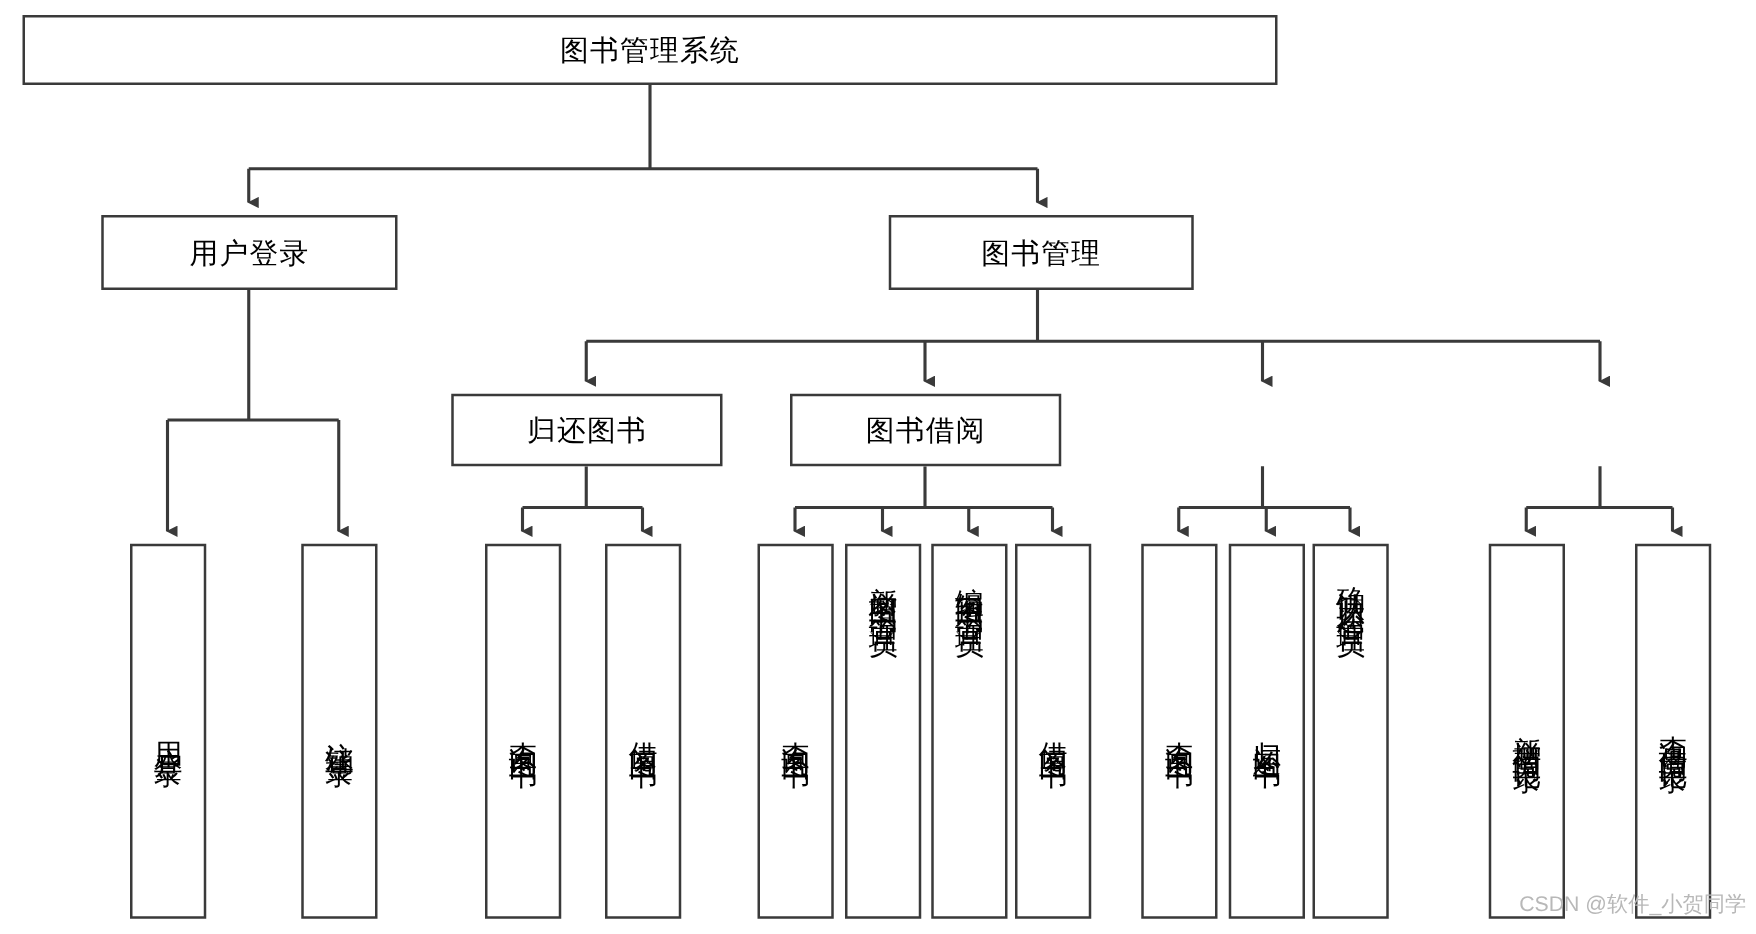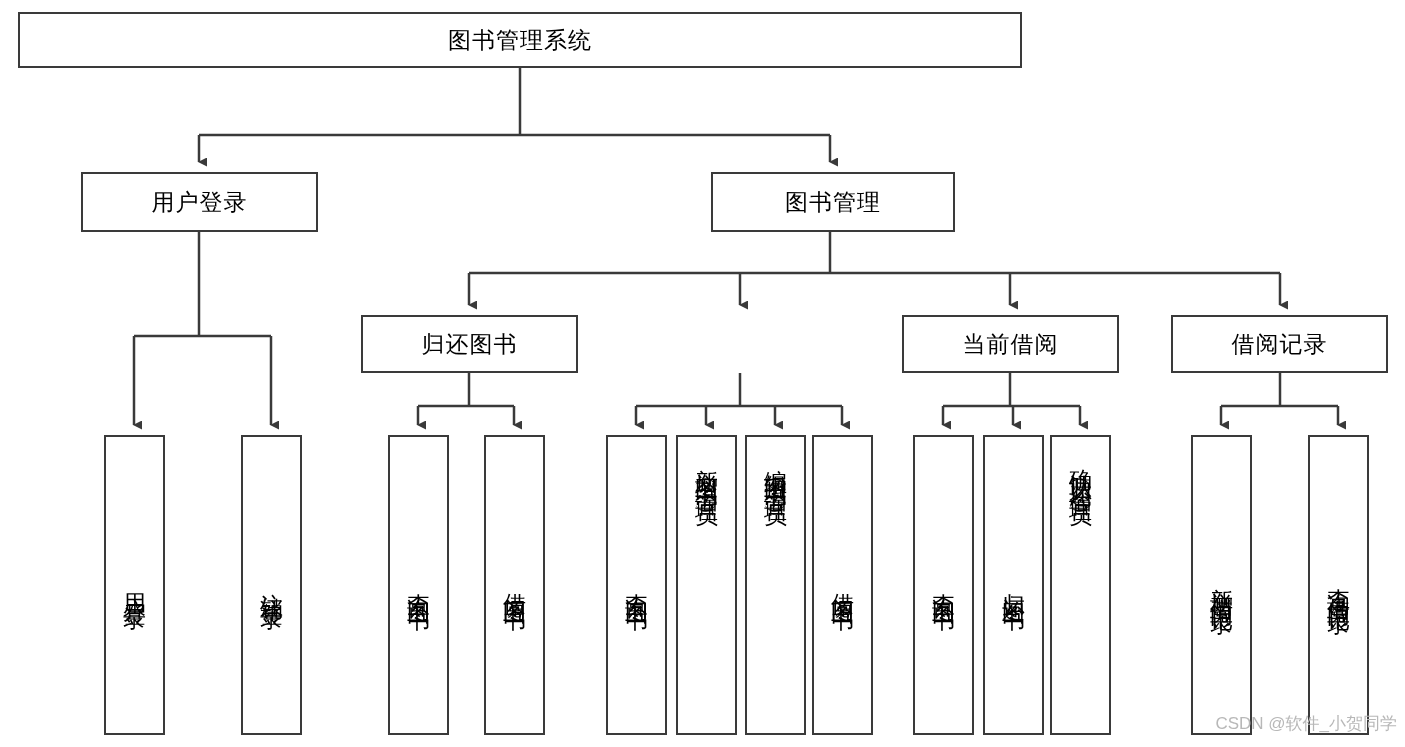--- a/index.html
+++ b/index.html
@@ -116,22 +116,21 @@
       <path d="M 1338 406 L 1338 425" marker-end="url(#arrowhead)"></path>
     </g>
   </svg>
 
   <div class="node-box node-h" style="left:18px; top:12px; width:1004px; height:56px;">图书管理系统</div>
 
   <div class="node-box node-h" style="left:81px; top:172px; width:237px; height:60px;">用户登录</div>
   <div class="node-box node-h" style="left:711px; top:172px; width:244px; height:60px;">图书管理</div>
 
   <div class="node-box node-h" style="left:361px; top:315px; width:217px; height:58px;">归还图书</div>
-  <div class="node-box node-h" style="left:902px; top:315px; width:217px; height:58px;">当前借阅</div>
-  <div class="node-box node-h" style="left:1171px; top:315px; width:217px; height:58px;">借阅记录</div>
+  <div class="node-box node-h" style="left:632px; top:315px; width:217px; height:58px;">图书借阅</div>
 
   <div class="node-box node-v center-v" style="left:104px; top:435px; width:61px; height:300px;">用户登录</div>
   <div class="node-box node-v center-v" style="left:241px; top:435px; width:61px; height:300px;">注销登录</div>
 
   <div class="node-box node-v center-v" style="left:388px; top:435px; width:61px; height:300px;">查询图书</div>
   <div class="node-box node-v center-v" style="left:484px; top:435px; width:61px; height:300px;">借阅图书</div>
 
   <div class="node-box node-v center-v" style="left:606px; top:435px; width:61px; height:300px;">查询图书</div>
   <div class="node-box node-v" style="left:676px; top:435px; width:61px; height:300px;">新增图书（管理员）</div>
   <div class="node-box node-v" style="left:745px; top:435px; width:61px; height:300px;">编辑图书（管理员）</div>

